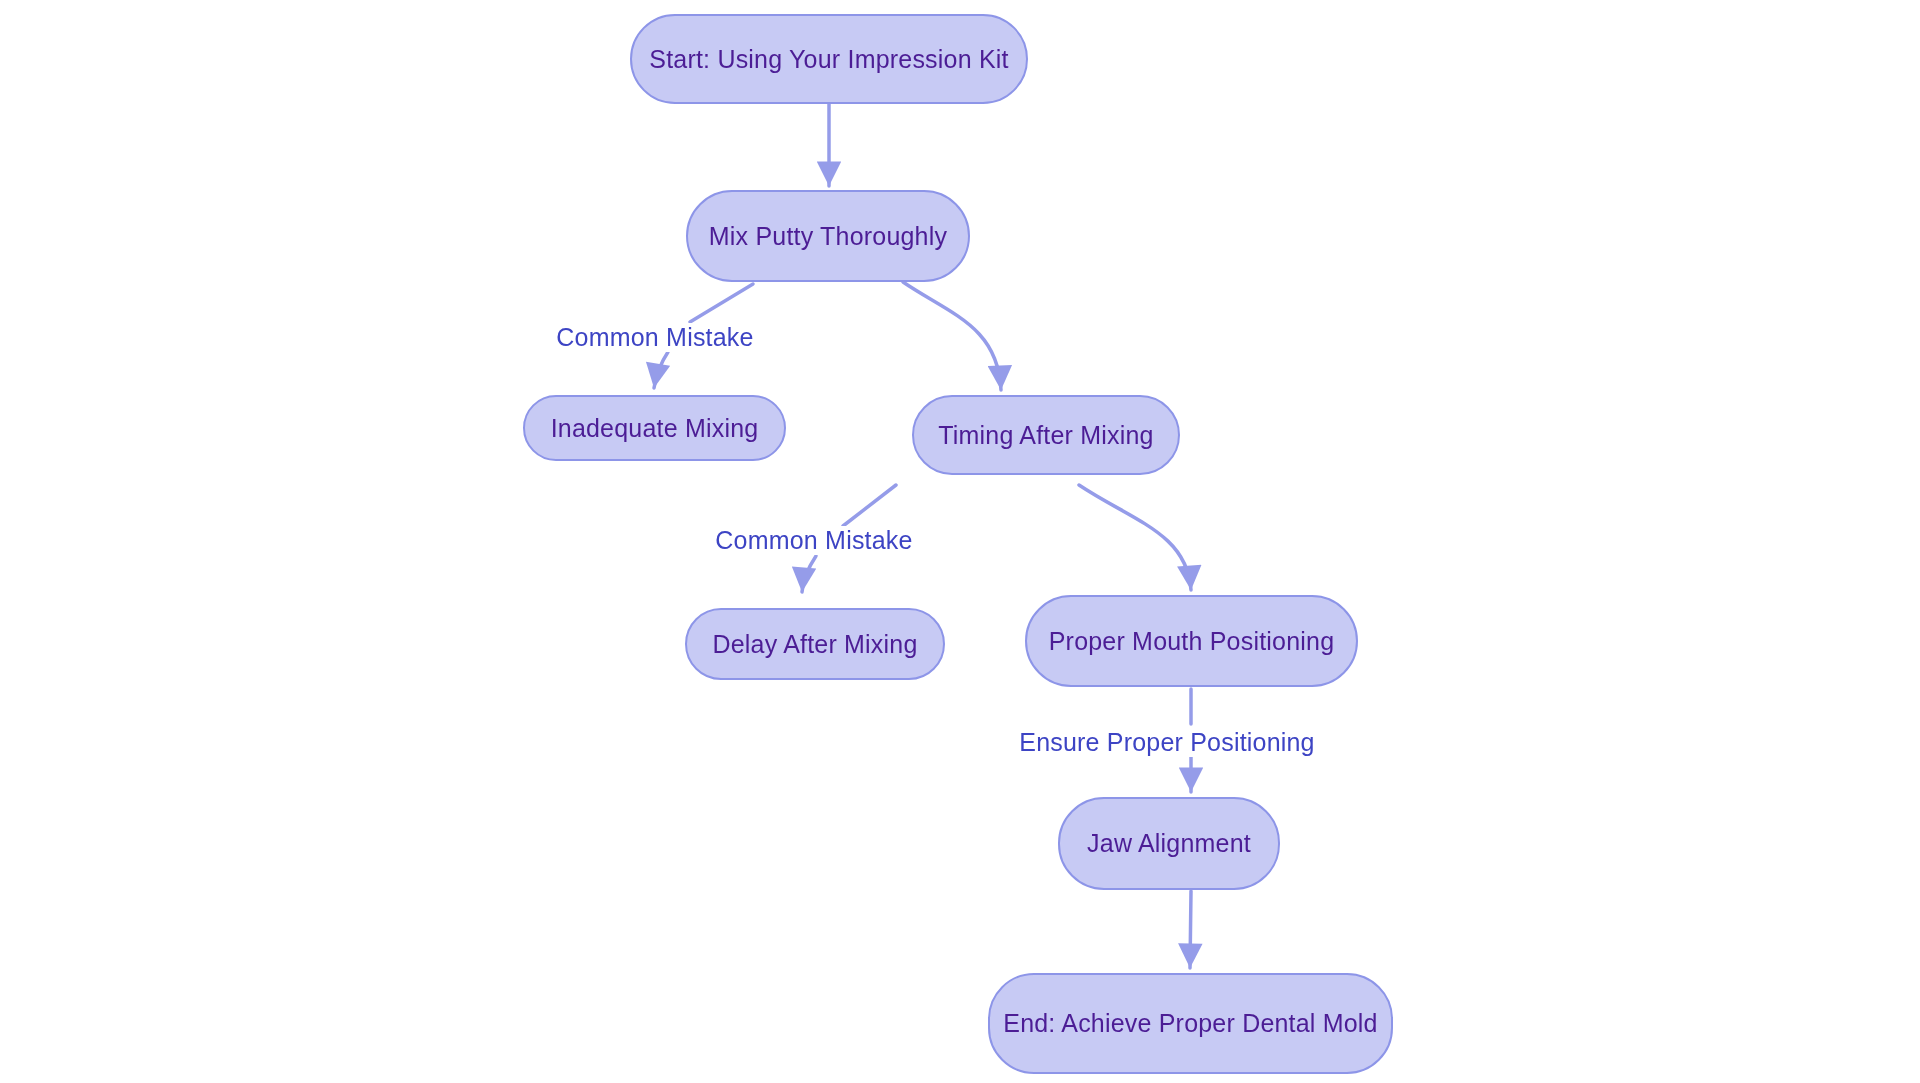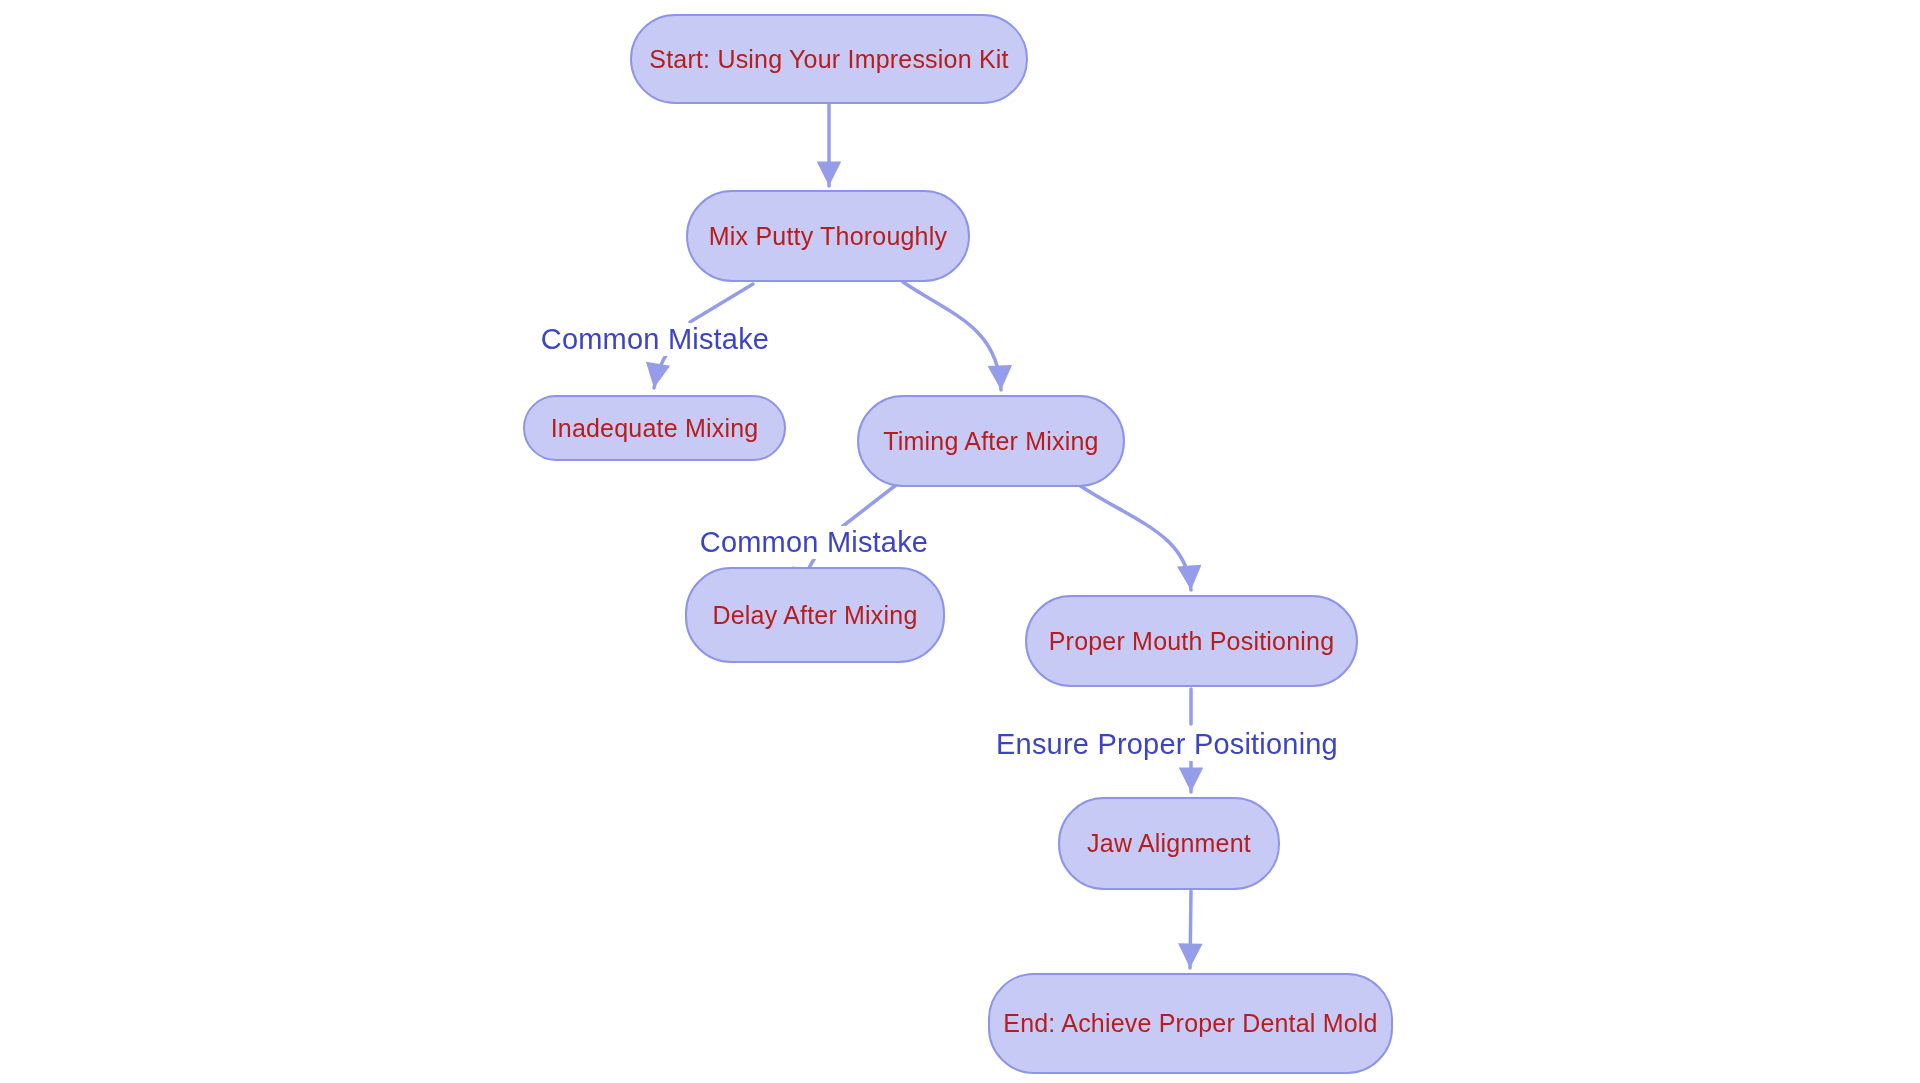--- a/index.html
+++ b/index.html
@@ -30,31 +30,31 @@
   }
   .node {
     position: absolute;
     display: flex;
     align-items: center;
     justify-content: center;
     background: #c7caf4;
     border: 2px solid #8d95e8;
     border-radius: 46px;
     box-sizing: border-box;
-    color: #b91c1c;
+    color: #4c1d95;
     font-size: 25px;
     letter-spacing: 0.2px;
     white-space: nowrap;
     text-align: center;
   }
   .edge-label {
     position: absolute;
     transform: translateX(-50%);
     color: #3d44c4;
-    font-size: 29px;
+    font-size: 25px;
     letter-spacing: 0.2px;
     white-space: nowrap;
     background: #ffffff;
     padding: 0 4px;
   }
 </style>
 </head>
 <body>
 
 <div class="canvas">
@@ -83,23 +83,23 @@
 
     <path class="edge" d="M 1191 891 L 1190 968" marker-end="url(#arrow)"></path>
   </svg>
 
   <div class="node" style="left:630px; top:14px; width:398px; height:90px;">Start: Using Your Impression Kit</div>
 
   <div class="node" style="left:686px; top:190px; width:284px; height:92px;text-align:center;">Mix Putty Thoroughly</div>
 
   <div class="node" style="left:523px; top:395px; width:263px; height:66px;">Inadequate Mixing</div>
 
-  <div class="node" style="left:857px; top:395px; width:268px; height:92px;">Timing After Mixing</div>
+  <div class="node" style="left:912px; top:395px; width:268px; height:80px;">Timing After Mixing</div>
 
-  <div class="node" style="left:685px; top:567px; width:260px; height:96px;">Delay After Mixing</div>
+  <div class="node" style="left:685px; top:608px; width:260px; height:72px;">Delay After Mixing</div>
 
   <div class="node" style="left:1025px; top:595px; width:333px; height:92px;">Proper Mouth Positioning</div>
 
   <div class="node" style="left:1058px; top:797px; width:222px; height:93px;">Jaw Alignment</div>
 
   <div class="node" style="left:988px; top:973px; width:405px; height:101px;">End: Achieve Proper Dental Mold</div>
 
   <div class="edge-label" style="left:655px; top:323px;">Common Mistake</div>
 
   <div class="edge-label" style="left:814px; top:526px;">Common Mistake</div>

